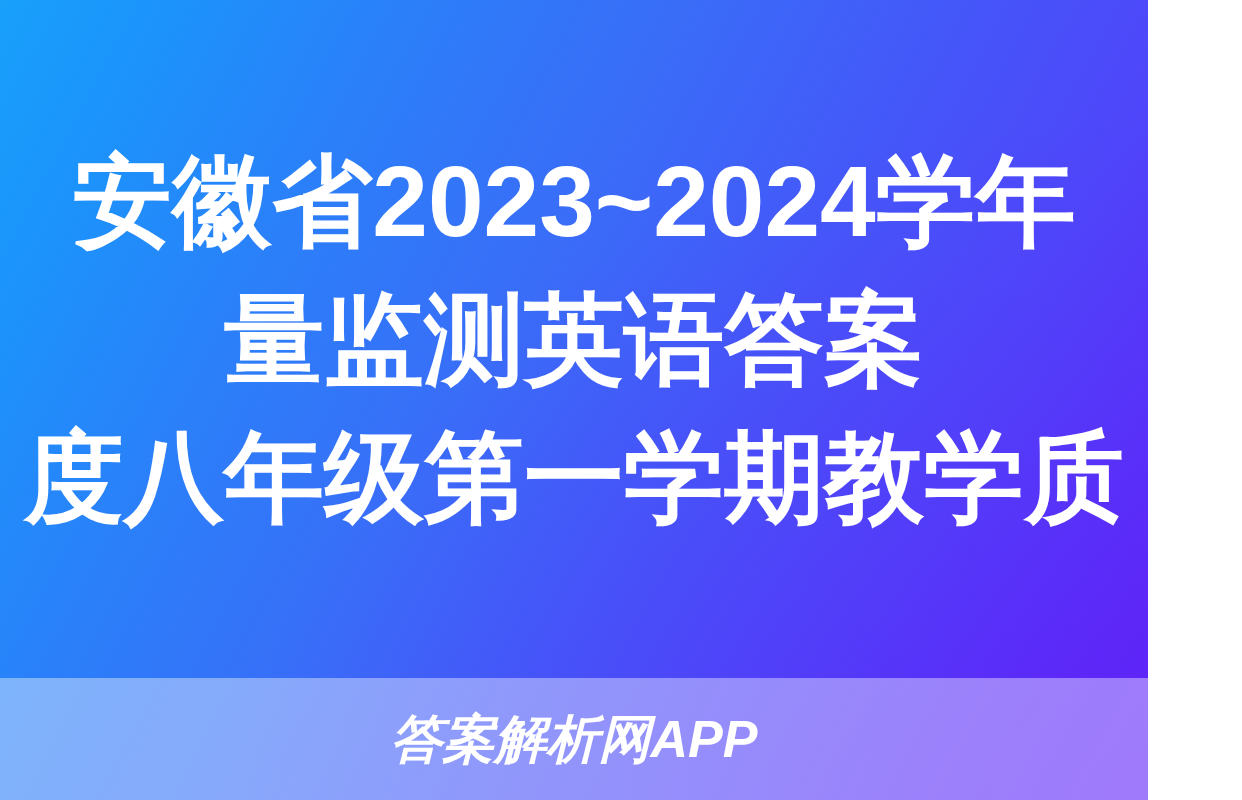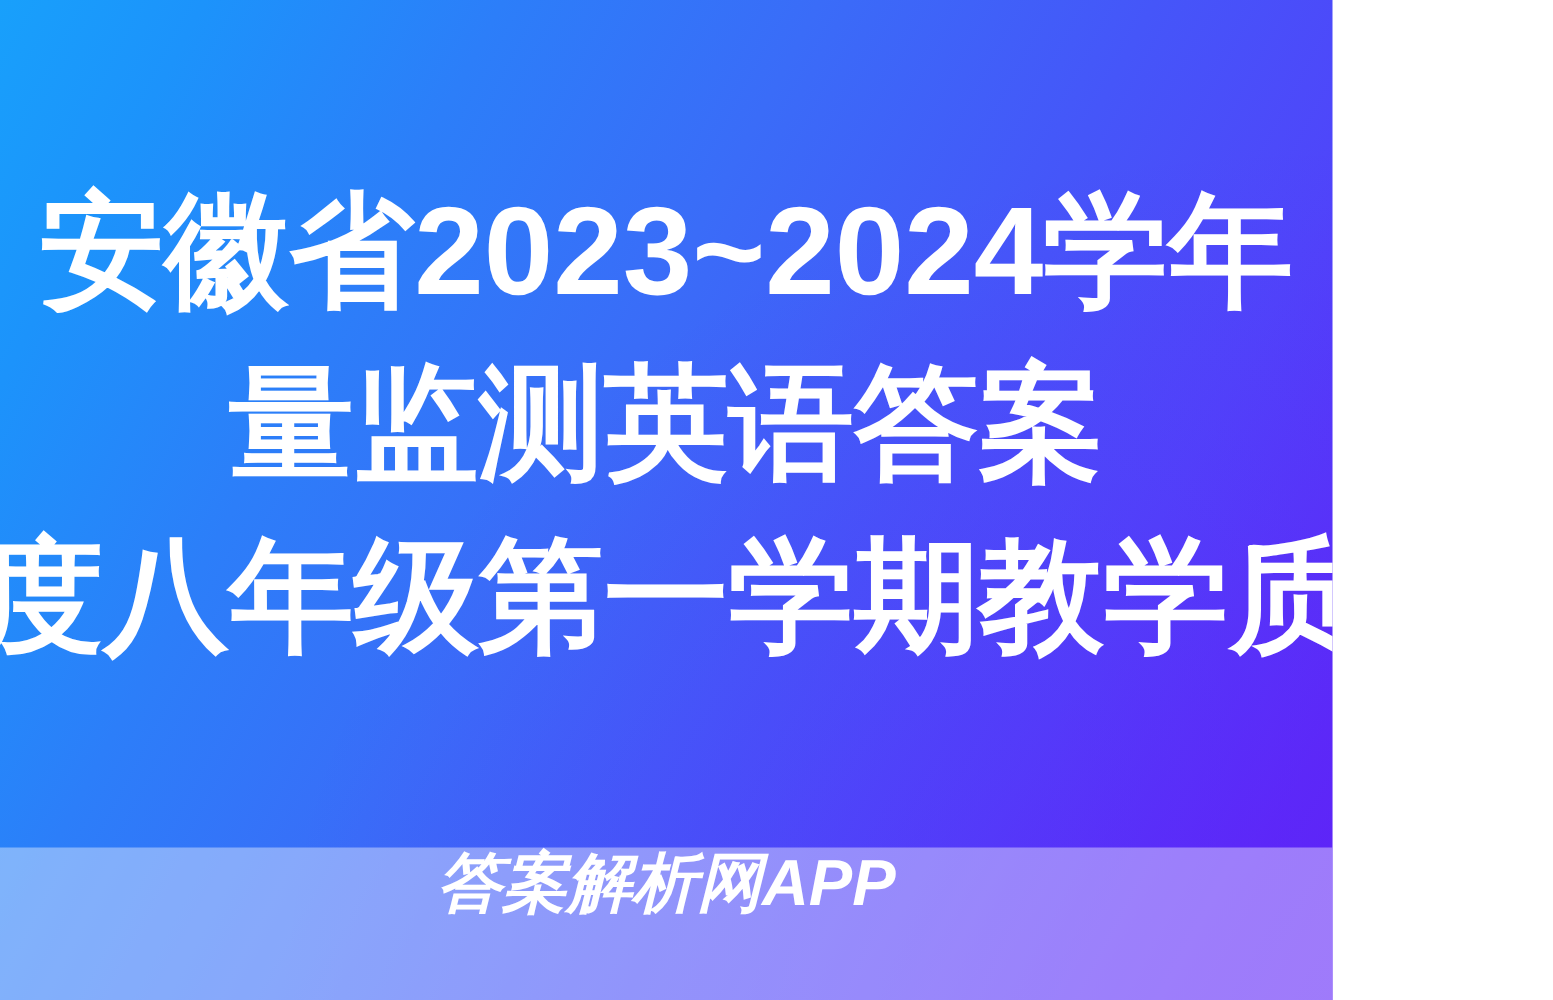--- a/index.html
+++ b/index.html
@@ -6,21 +6,21 @@
 
   html, body {
     width: 1242px;
     height: 800px;
     overflow: hidden;
     font-family: "Liberation Sans", "DejaVu Sans", sans-serif;
   }
 
   #card {
     position: relative;
-    width: 1066px;
+    width: 1148px;
     height: 800px;
     overflow: hidden;
     
     background:
       linear-gradient(118deg,
         #18A0FB 0%,
         #1C93FB 11%,
         #2C7EF9 27%,
         #3A6CF8 44%,
         #4556F9 62%,
@@ -68,21 +68,21 @@
 
   #footer-band {
     position: absolute;
     left: 0;
     right: 0;
     top: 678px;
     height: 122px;
     z-index: 3;
     background: rgba(255,255,255,0.40);
     display: flex;
-    align-items: flex-start;
+    align-items: center;
     justify-content: center;
   }
 
   #footer-text {
     color: #ffffff;
     font-weight: 700;
     font-style: italic;
     font-size: 52px;
     line-height: 58px;
     letter-spacing: 0px;

